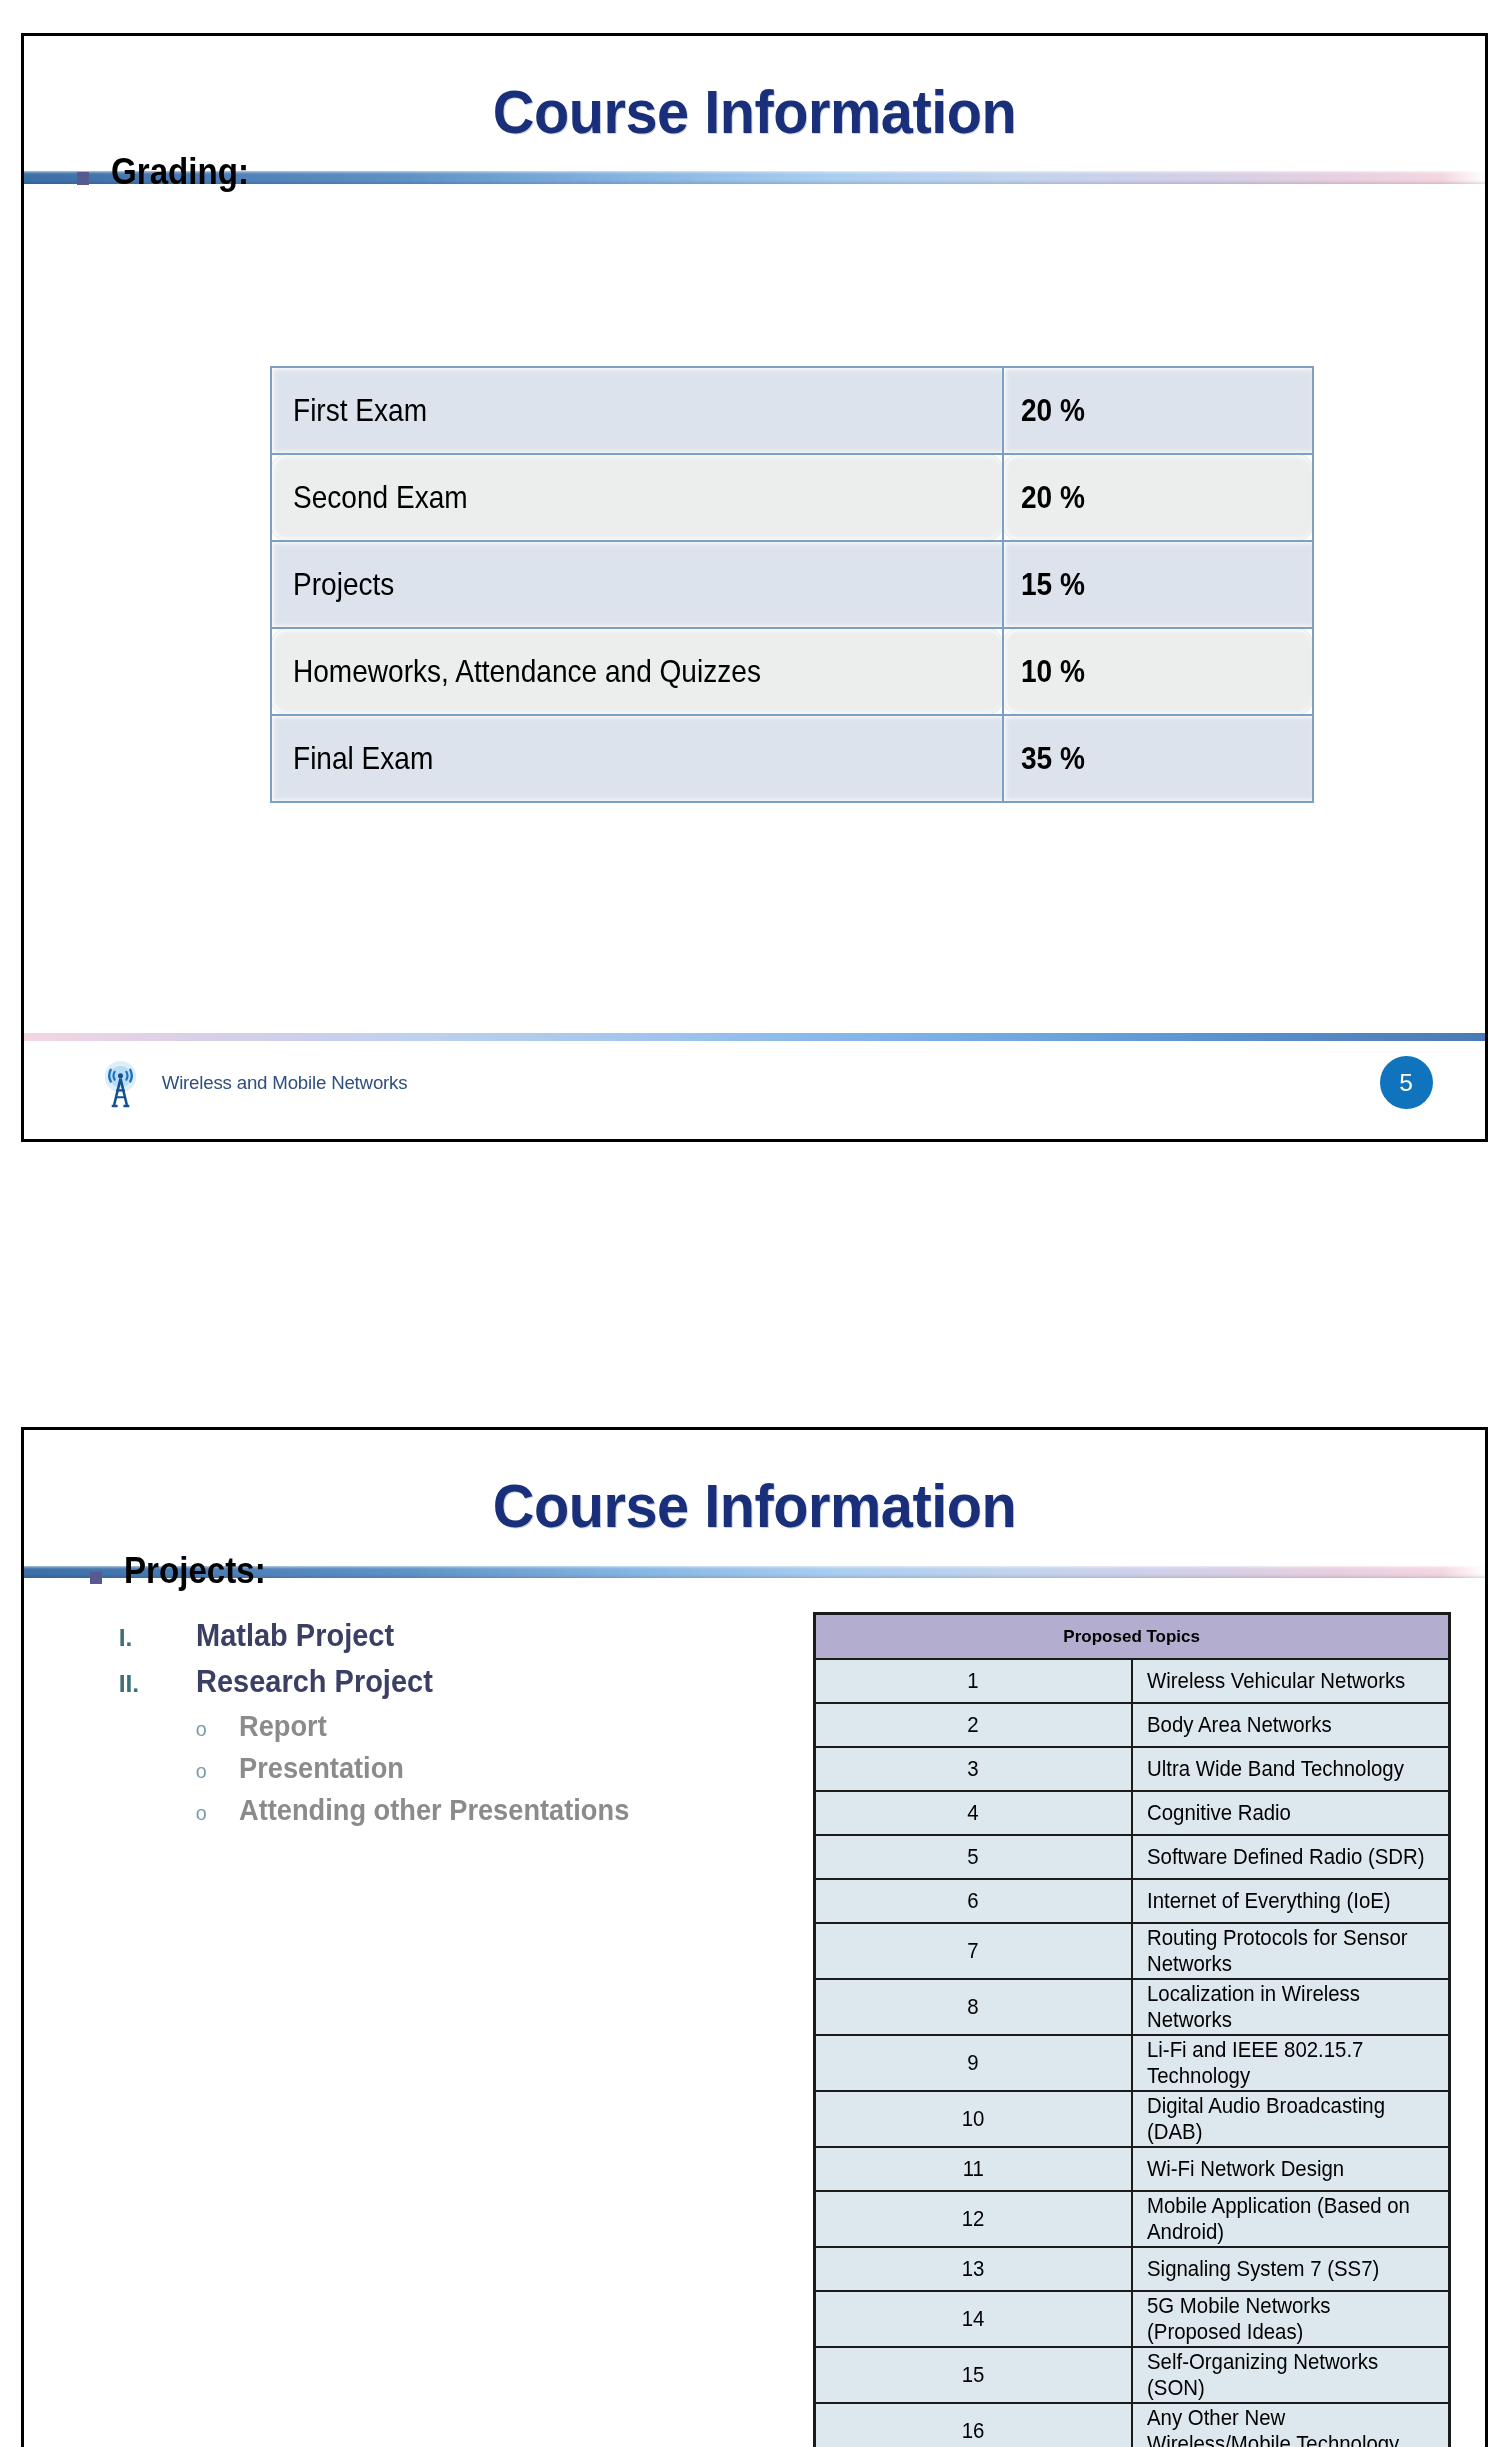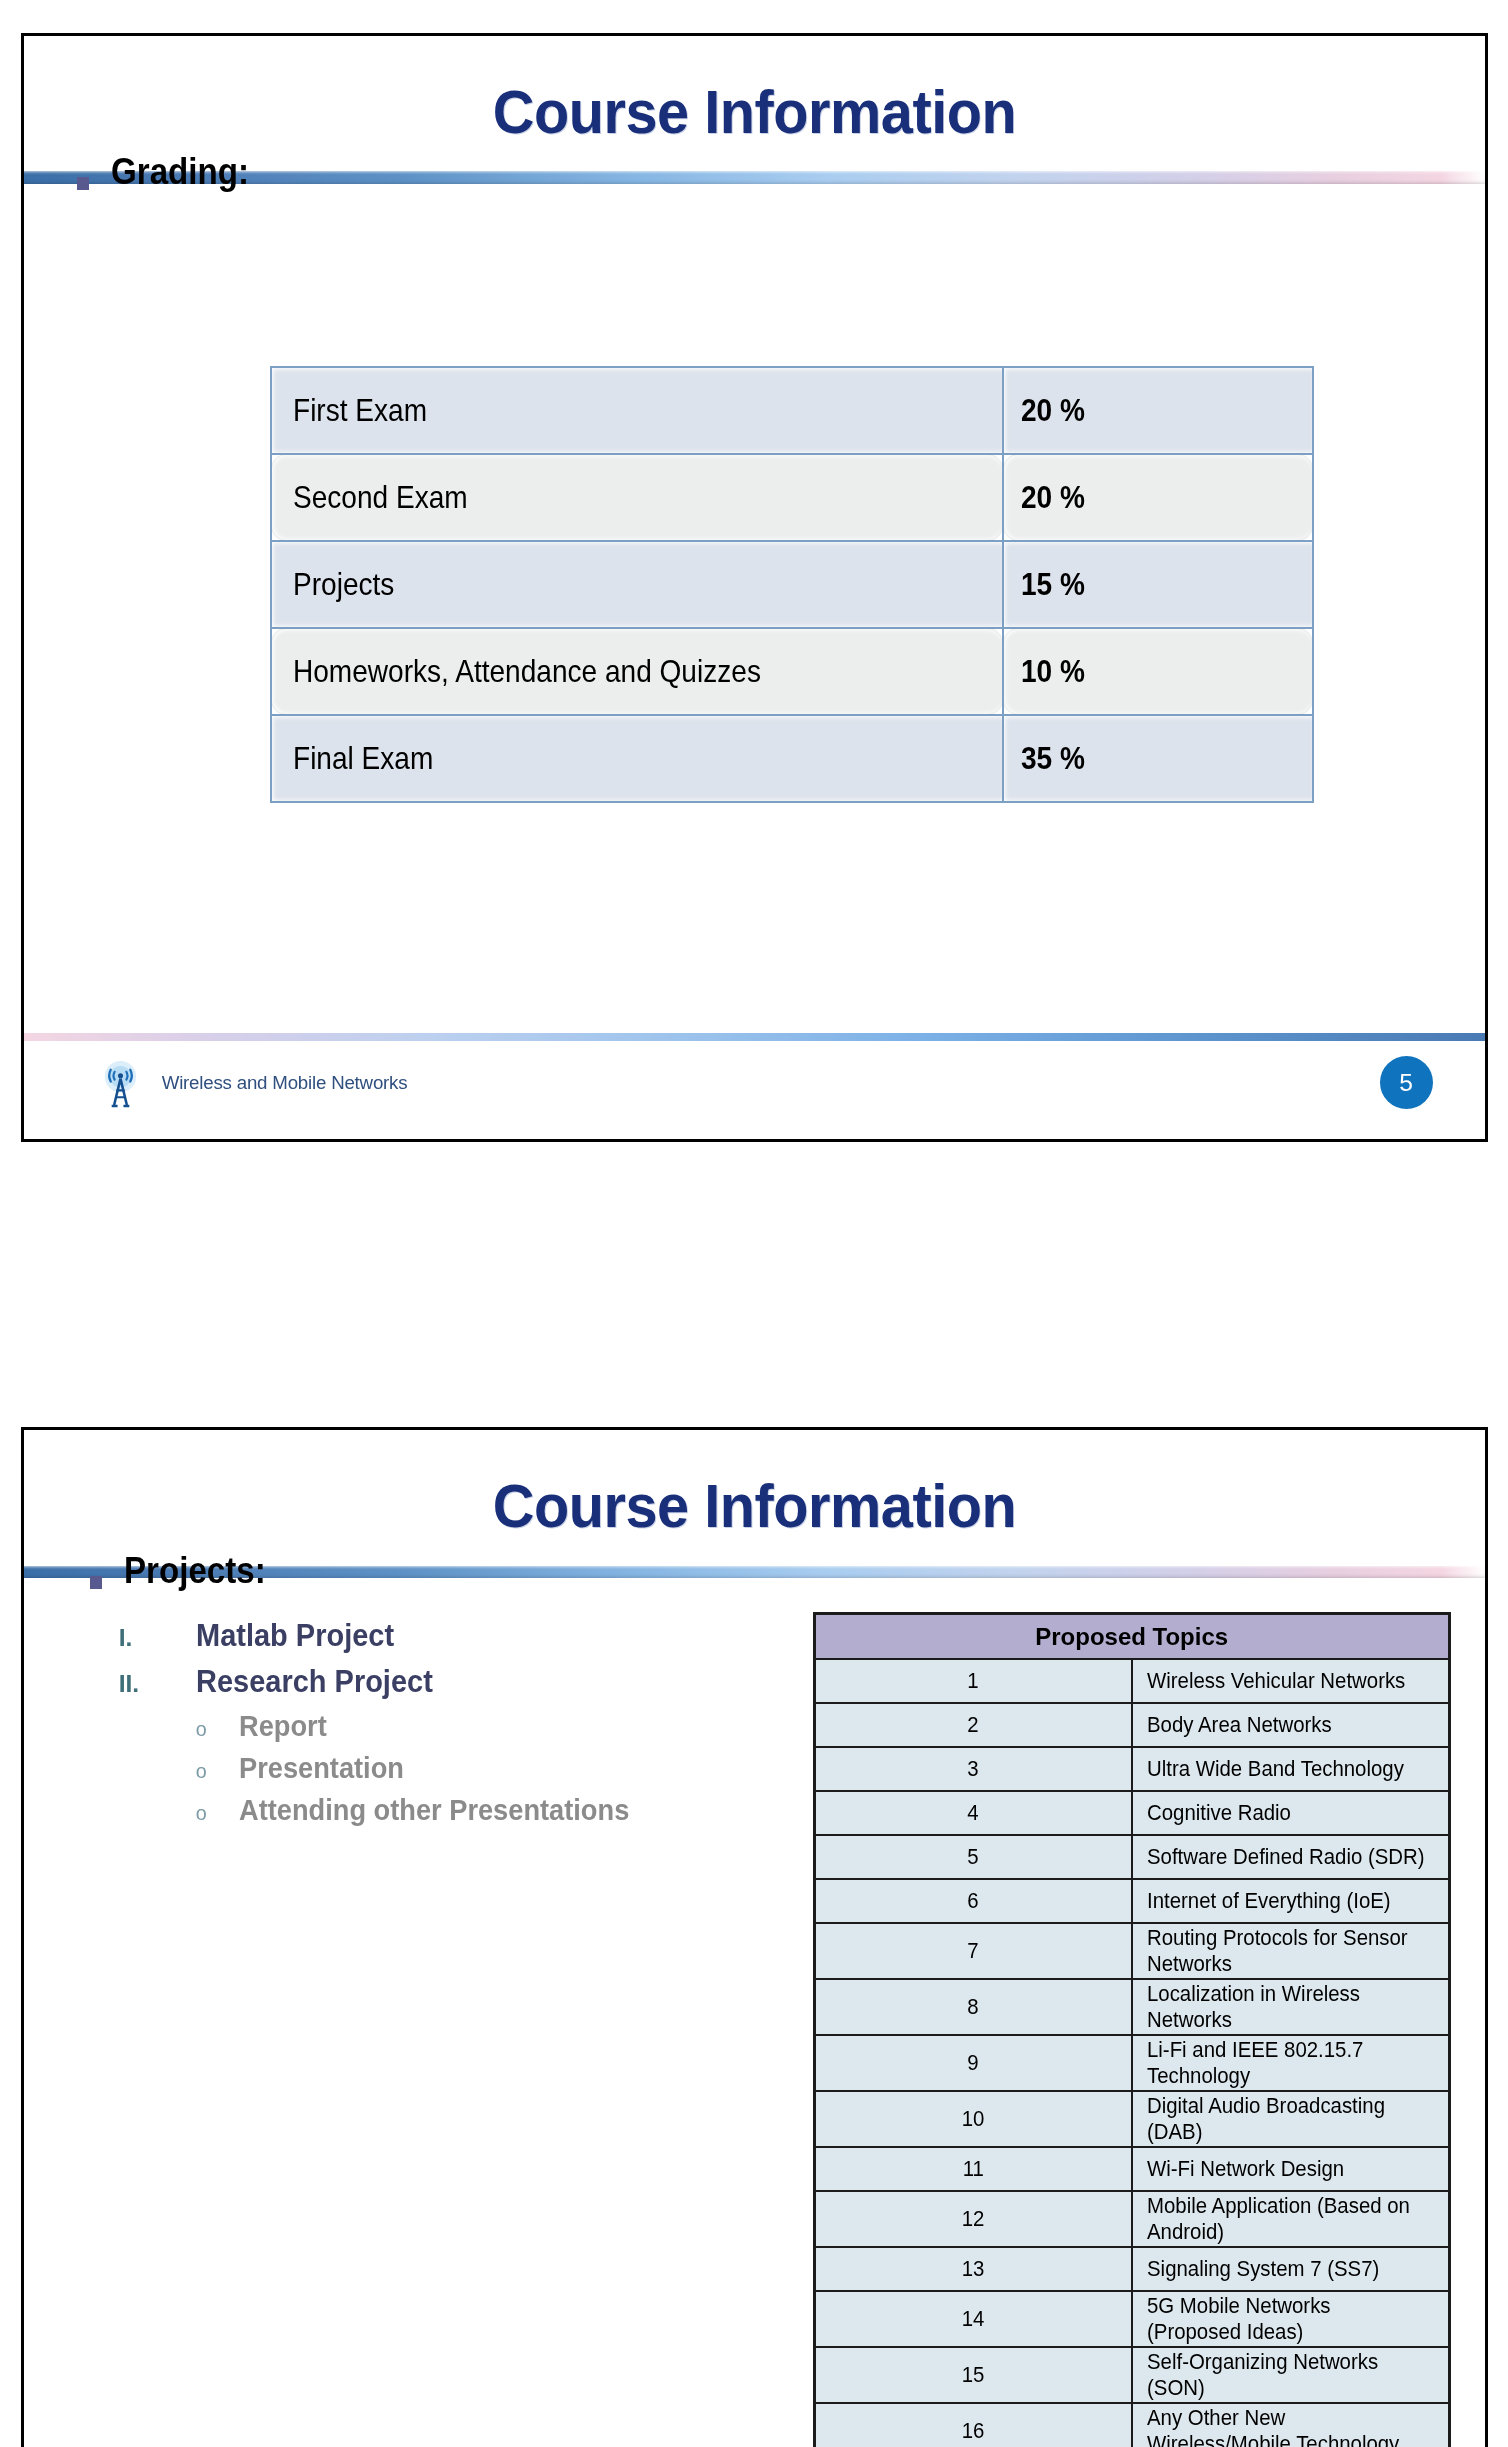--- a/index.html
+++ b/index.html
@@ -57,21 +57,21 @@
       #e8cfe0 90%,
       #f4d6e2 97%,
       #ffffff 100%);
     box-shadow: inset 0 3px 3px -2px rgba(255,255,255,0.75),
                 inset 0 -3px 3.9px -2px rgba(0,0,0,0.18);
   }
 
   
   .bullet-row {
     display: flex;
-    align-items: flex-end;
+    align-items: center;
   }
   .bullet-sq {
     width: 12.8px;
     height: 12.8px;
     background: #585a8f;
     flex: 0 0 auto;
   }
   .heading-text {
     font-weight: bold;
     color: #000000;
@@ -226,21 +226,21 @@
     top: 182px;
     width: 638px;
     border-collapse: collapse;
     table-layout: fixed;
     border: 3px solid #1b1b1b;
   }
   .topics-table th.topics-head {
     background: #b3aecf;
     border: 2px solid #1b1b1b;
     height: 41px;
-    font-size: 24px;
+    font-size: 17px;
     font-weight: bold;
     color: #000000;
     text-align: center;
   }
   .topics-table td {
     background: #dde8ee;
     border: 2px solid #1b1b1b;
     height: 40px;
     font-size: 21.7px;
     color: #000000;

